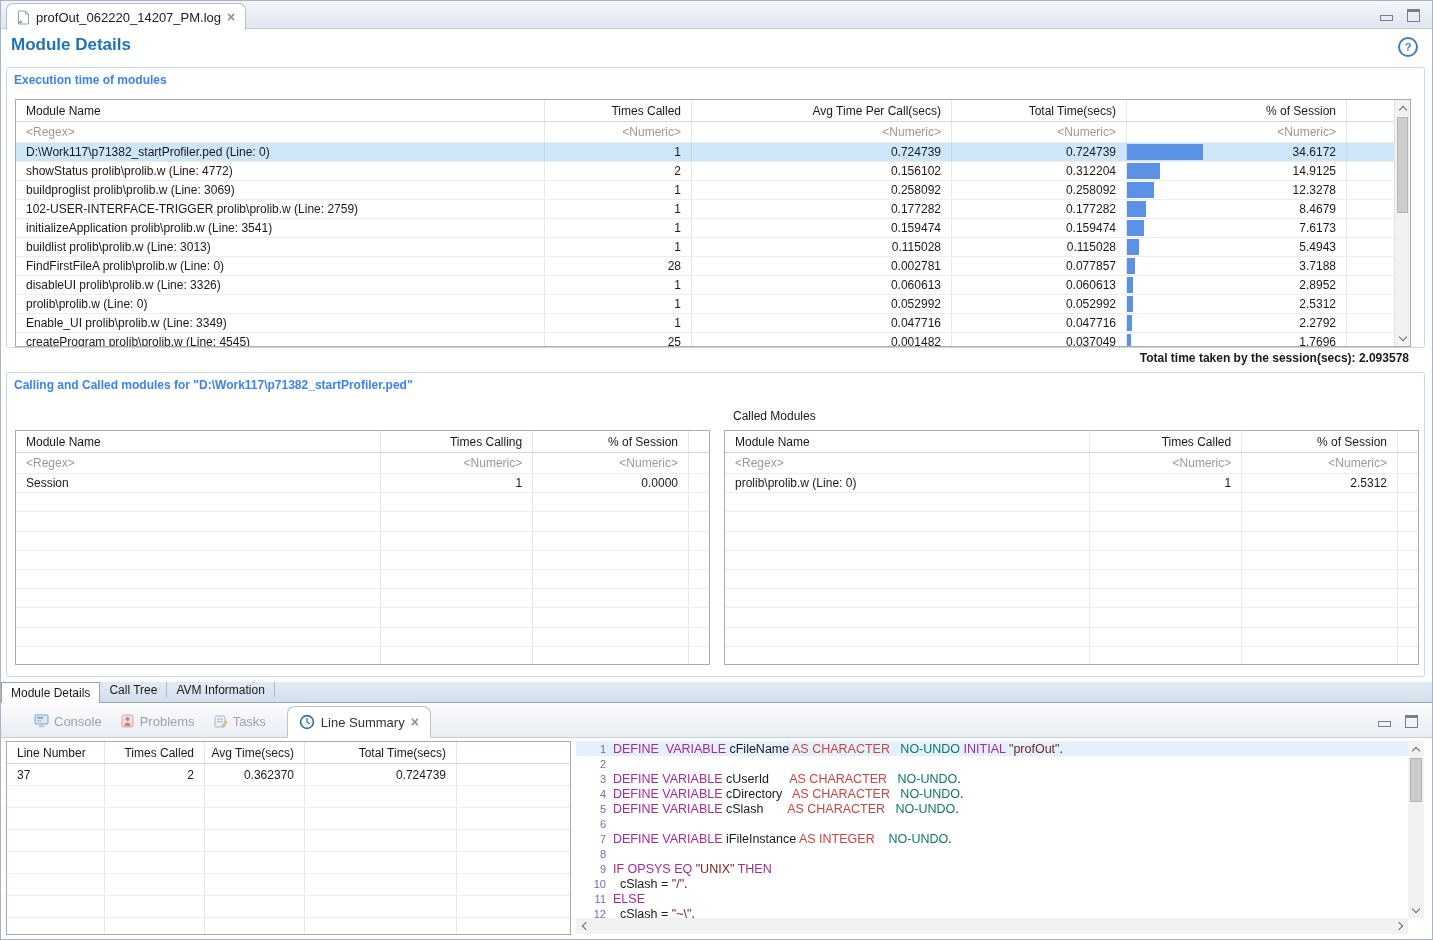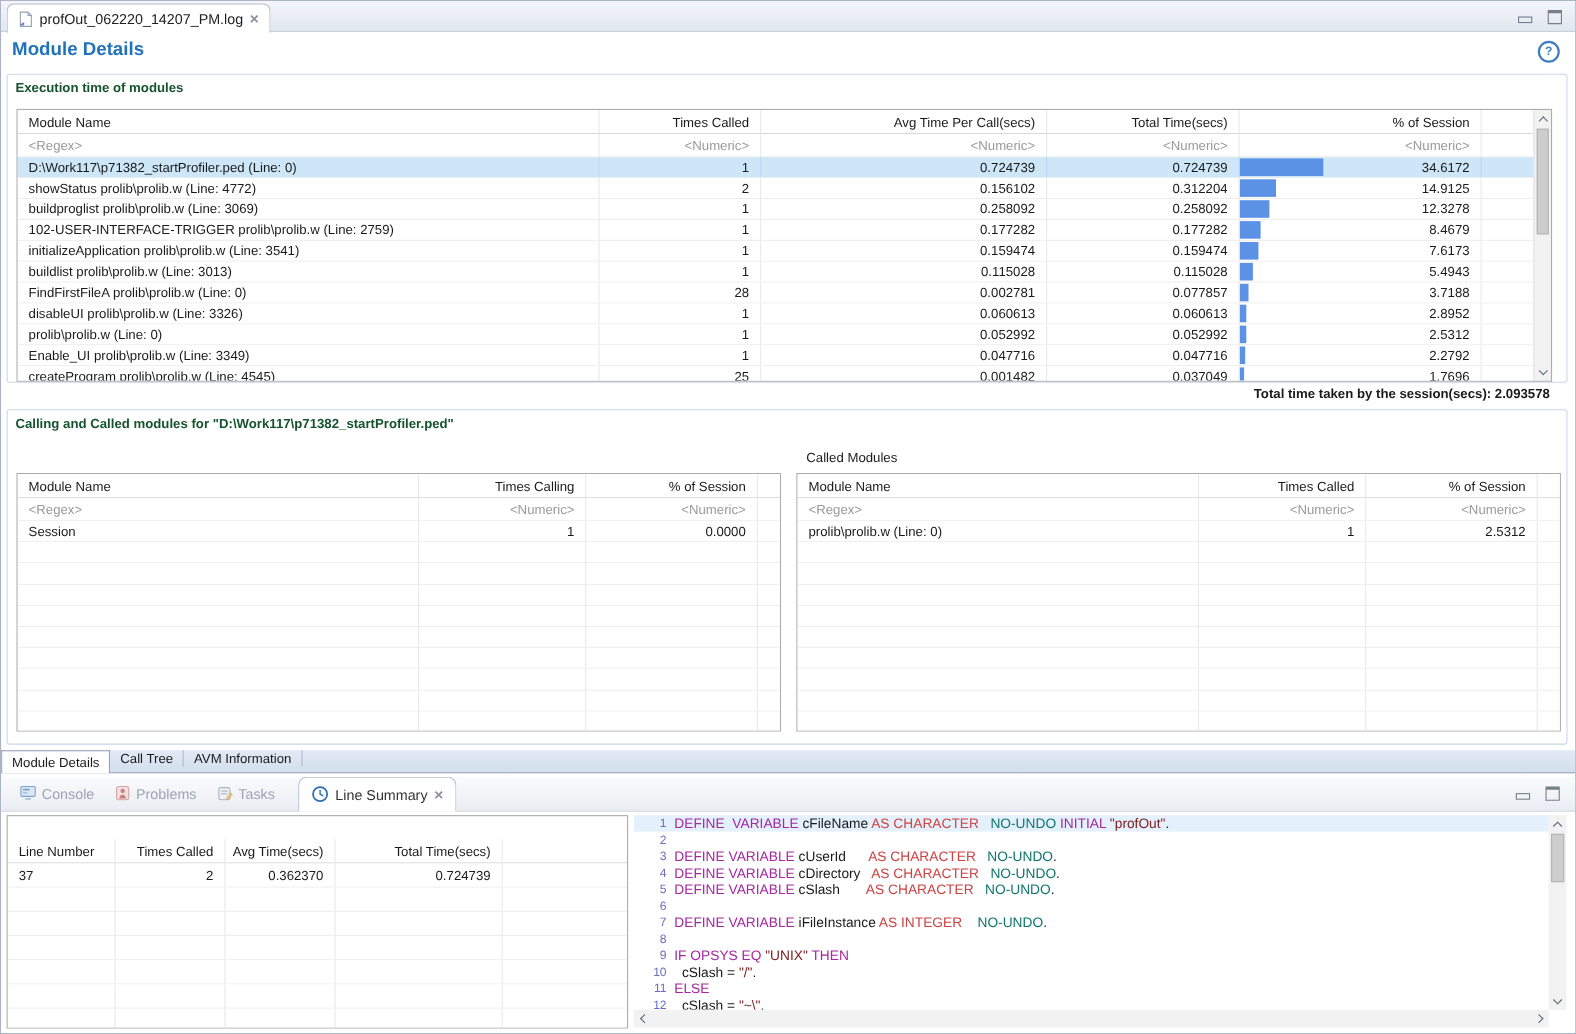--- a/index.html
+++ b/index.html
@@ -15,21 +15,21 @@
   .btn-max{width:11px;height:9px;border:1px solid #777f8a;border-top-width:3px;}
 
   
   .page-title{position:absolute;left:10px;top:34px;font-size:17px;font-weight:600;color:#2173b9;}
   .help{position:absolute;right:14px;top:36px;width:16px;height:16px;border-radius:50%;border:2px solid #3f7fc1;color:#3f7fc1;font-weight:bold;font-size:11px;display:flex;align-items:center;justify-content:center;}
 
   
   .section{position:absolute;left:5px;right:7px;border:1px solid #c9d8ea;border-radius:3px;background:#fff;box-sizing:border-box;}
   #sec-exec{top:66px;height:281px;}
   #sec-calling{top:371px;height:305px;}
-  .sec-title{position:absolute;left:7px;top:5px;font-weight:bold;color:#14532d;}
+  .sec-title{position:absolute;left:7px;top:5px;font-weight:bold;color:#3b82f6;}
   .sub-label{position:absolute;color:#1a1a1a;}
   .total-line{position:absolute;right:23px;top:350px;font-weight:bold;}
 
   
   .tbl{position:absolute;border:1px solid #ababab;background:#fff;box-sizing:border-box;overflow:hidden;}
   .rows{position:absolute;left:0;top:0;right:0;bottom:0;overflow:hidden;}
   .has-sb .rows{right:16px;}
   .trow{display:flex;height:19px;box-sizing:border-box;border-bottom:1px solid #ededed;background:#fff;}
   .thead{height:22px;border-bottom:1px solid #d6d6d6;text-align:right;}
   .tfilter{height:21px;color:#9a9a9a;}
@@ -52,21 +52,21 @@
   .t-callm .trow{height:19.2px;}
   .t-callm .thead{height:22px;}
   .t-callm .tfilter{height:21px;}
   .t-callm .tc:nth-child(1){width:366px;}
   .t-callm .tc:nth-child(2){width:152px;}
   .t-callm .tc:nth-child(3){width:156px;}
   #calling-table{left:8px;top:57px;width:695px;height:235px;}
   #called-table{left:717px;top:57px;width:695px;height:235px;}
 
   .t-line .trow{height:22px;}
-  .t-line .thead{height:22px;margin-top:21px;}
+  .t-line .thead{height:22px;}
   .t-line .tc:nth-child(1){width:98px;}
   .t-line .tc:nth-child(2){width:100px;}
   .t-line .tc:nth-child(3){width:100px;}
   .t-line .tc:nth-child(4){width:152px;}
 
   
   .vsb{position:absolute;right:0;top:0;bottom:0;width:16px;background:#f2f2f2;border-left:1px solid #e2e2e2;box-sizing:border-box;}
   .sbarr{position:absolute;left:0;width:16px;height:16px;display:flex;align-items:center;justify-content:center;}
   .chev{width:5px;height:5px;border-right:1.6px solid #606a76;border-bottom:1.6px solid #606a76;}
   .up{transform:rotate(-135deg);margin-top:3px;}
@@ -75,21 +75,21 @@
   .right{transform:rotate(-45deg);margin-right:3px;}
   .thumb{position:absolute;left:2px;right:2px;background:#cdcdcd;border:1px solid #b4b4b4;box-sizing:border-box;}
 
   
   .vtabs{position:absolute;left:0;top:681px;right:0;height:20px;background:linear-gradient(#e2eaf4,#d3dfee);border-bottom:1px solid #94a4b9;display:flex;box-sizing:content-box;}
   .vtab{display:flex;align-items:center;padding:0 9px;border-right:1px solid #aebaca;height:15px;box-sizing:border-box;color:#1a1a1a;}
   .vtab.active{background:#fff;border:1px solid #94a4b9;border-bottom:none;height:21px;z-index:1;}
 
   
   .console{position:absolute;left:0;top:705px;right:0;bottom:0;background:#fff;}
-  .ctabbar{position:relative;height:32px;background:linear-gradient(#fafbfc,#e9edf3);border-bottom:1px solid #c6ceda;display:flex;align-items:flex-end;padding-left:8px;box-sizing:border-box;}
+  .ctabbar{position:relative;height:32px;background:linear-gradient(#fafbfc,#e9edf3);border-bottom:1px solid #c6ceda;display:flex;align-items:flex-end;padding-left:24px;box-sizing:border-box;}
   .citem{display:flex;align-items:center;gap:5px;padding:0 9px;height:32px;color:#9ea5af;font-size:13px;}
   .citem .ticon{opacity:.7;}
   .ctab-active{display:flex;align-items:center;gap:6px;padding:0 11px;height:30px;margin-bottom:-1px;margin-left:12px;background:#fff;border:1px solid #b9c2cf;border-bottom:1px solid #fff;border-radius:8px 8px 0 0;color:#333;font-size:13px;z-index:1;}
   .cwinbtns{position:absolute;right:14px;top:9px;display:flex;gap:14px;align-items:center;}
   .ccontent{position:absolute;left:0;top:32px;right:0;bottom:0;background:#fff;}
   #line-table{left:5px;top:3px;width:565px;height:194px;}
 
   
   .code{position:absolute;left:575px;top:3px;right:8px;bottom:5px;background:#fff;}
   .codelines{position:absolute;left:0;top:0;right:16px;bottom:16px;overflow:hidden;}

